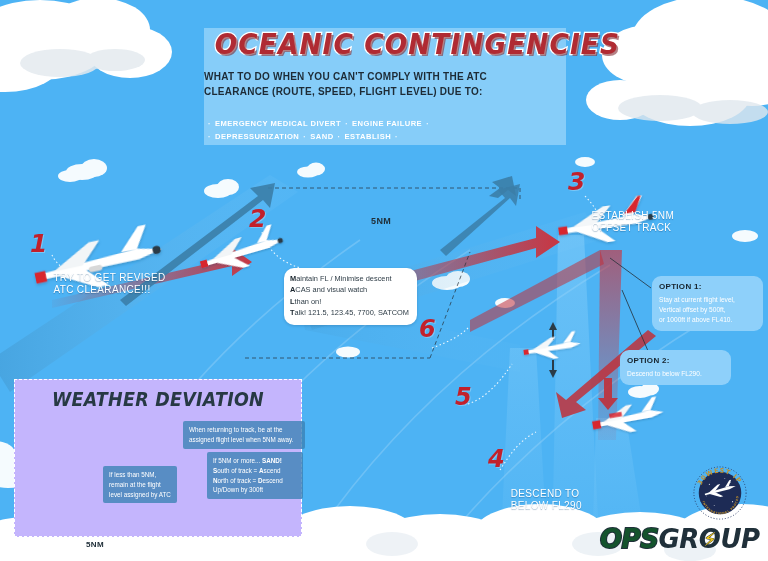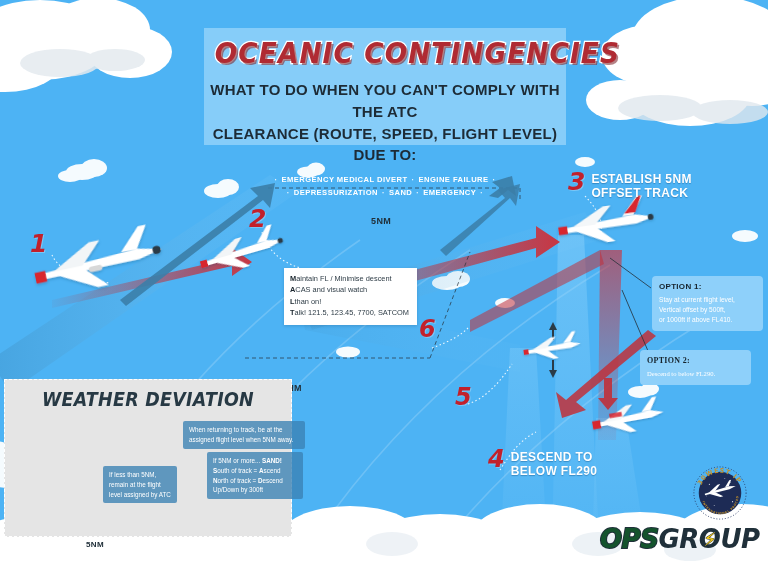--- a/index.html
+++ b/index.html
@@ -15,114 +15,113 @@
     overflow: hidden;
   }
   .layer { position: absolute; inset: 0; }
   svg.layer { width: 768px; height: 561px; }
 
   
   #header-panel {
     position: absolute; left: 204px; top: 28px;
     width: 362px; height: 117px;
     background: #86cdf9;
-    padding-top: 9px;
-    text-align: center;
+    text-align: left;
   }
   #title {
     font-family: "DejaVu Sans", sans-serif;
     font-size: 28px;
     font-weight: bold;
     font-style: italic;
     letter-spacing: 1.2px;
     color: #b02b33;
     -webkit-text-stroke: 2.6px #ffffff;
     paint-order: stroke fill;
     text-shadow: 2px 2px 0 rgba(120,28,34,.55);
     white-space: nowrap;
     transform: scaleX(.94);
   }
   #subtitle {
     margin-top: 9px;
-    font-size: 15px;
+    font-size: 10px;
     font-weight: bold;
     color: #1d2b36;
     line-height: 1.45;
     letter-spacing: .25px;
   }
   #causes {
-    margin-top: 7px;
+    margin-top: 18px;
     font-size: 7.6px;
     font-weight: bold;
     color: #ffffff;
     line-height: 1.75;
     letter-spacing: .45px;
   }
   .dot-sep { color: #ffffff; opacity: .85; padding: 0 4px; }
 
   
   .step { position: absolute; display: flex; align-items: flex-start; gap: 6px; }
   .step .num {
     font-family: "DejaVu Sans", sans-serif;
     font-size: 25px; font-weight: bold; font-style: italic;
     color: #c2202b; line-height: .95;
     text-shadow: 1px 1px 0 rgba(255,255,255,.25);
   }
   .step .txt {
-    font-size: 12px; font-weight: bold; color: #fff;
+    font-size: 10px; font-weight: normal; color: #fff;
     line-height: 1.2; letter-spacing: .35px;
     text-shadow: 0 1px 1px rgba(0,60,110,.35);
-    white-space: pre-line; padding-top: 2px;
+    white-space: pre-line; padding-top: 2px; margin-top: 38px;
   }
   #step1 { left: 30px;  top: 232px; }
   #step2 { left: 249px; top: 207px; }
   #step3 { left: 568px; top: 170px; }
   #step4 { left: 488px; top: 448px; }
   #step5 { left: 455px; top: 386px; }
   #step6 { left: 419px; top: 318px; }
   #step4 .num, #step5 .num, #step6 .num { font-size: 24px; }
 
   
   #malt-box {
     position: absolute; left: 284px; top: 268px;
     width: 133px; padding: 5px 6px 6px 6px;
-    background: #ffffff; border-radius: 0;
+    background: #ffffff; border-radius: 10px;
     font-size: 7.4px; color: #2d3b45; line-height: 1.55;
     box-shadow: 0 1px 3px rgba(0,40,80,.2);
   }
   #malt-box b { font-weight: bold; color: #1b262e; }
 
   
   .option-box {
     position: absolute; width: 111px;
-    background: #8ed0fa; border-radius: 4px;
+    background: #8ed0fa; border-radius: 9px;
     padding: 5px 6px 6px 7px;
     font-size: 6.6px; color: #ffffff; line-height: 1.5;
   }
   .option-box .ohead {
     font-size: 8px; font-weight: bold; color: #16232c;
     letter-spacing: .3px; margin-bottom: 2px;
   }
   #option1 { left: 652px; top: 276px; }
-  #option2 { left: 640px; top: 350px; font-family: Liberation Serif, serif; }
+  #option2 { left: 620px; top: 350px; }
 
   
   .dist-label {
     position: absolute; font-size: 9px; font-weight: bold;
     color: #21303a; letter-spacing: .4px; margin-top: 42px;
   }
   #lbl-5nm-top { left: 371px; top: 174px; }
   #lbl-slop { left: 226px; top: 341px; }
   #lbl-5nm-wx { left: 86px; top: 498px; font-size: 8px; }
 
   
   #wx-box {
-    position: absolute; left: 4px; top: 379px;
+    position: absolute; left: 14px; top: 379px;
     width: 288px; height: 158px;
-    background: #e5e5e5;
+    background: #c4b5fd;
     border: 1.5px dashed #ffffff;
   }
   #wx-title {
     position: absolute; left: 0; right: 0; top: 8px;
     text-align: center;
     font-family: "DejaVu Sans", sans-serif;
     font-size: 19px; font-weight: bold; font-style: italic;
     color: #273944; letter-spacing: .3px;
     transform: scaleX(.92);
   }
@@ -430,27 +429,29 @@
 
   <div id="header-panel">
     <div id="title">OCEANIC CONTINGENCIES</div>
     <div id="subtitle" style="white-space:pre-line">WHAT TO DO WHEN YOU CAN'T COMPLY WITH THE ATC
 CLEARANCE (ROUTE, SPEED, FLIGHT LEVEL) DUE TO:</div>
     <div id="causes">
       <div>
         <span class="dot-sep">·</span><span>EMERGENCY MEDICAL DIVERT</span><span class="dot-sep">·</span><span>ENGINE FAILURE</span><span class="dot-sep">·</span>
       </div>
       <div>
-        <span class="dot-sep">·</span><span>DEPRESSURIZATION</span><span class="dot-sep">·</span><span>SAND</span><span class="dot-sep">·</span><span>EMERGENCY</span><span class="dot-sep">·</span>
+        <span class="dot-sep">·</span><span>DEPRESSURIZATION</span><span class="dot-sep">·</span><span>SAND</span><span class="dot-sep">·</span><span>ESTABLISH</span><span class="dot-sep">·</span>
       </div>
     </div>
   </div>
 
   <div class="step" id="step1">
     <span class="num">1</span>
+    <span class="txt">TRY TO GET REVISED
+ATC CLEARANCE!!!</span>
   </div>
   <div class="step" id="step2">
     <span class="num">2</span>
   </div>
   <div class="step" id="step3">
     <span class="num">3</span>
     <span class="txt">ESTABLISH 5NM
 OFFSET TRACK</span>
   </div>
   <div class="step" id="step4">

